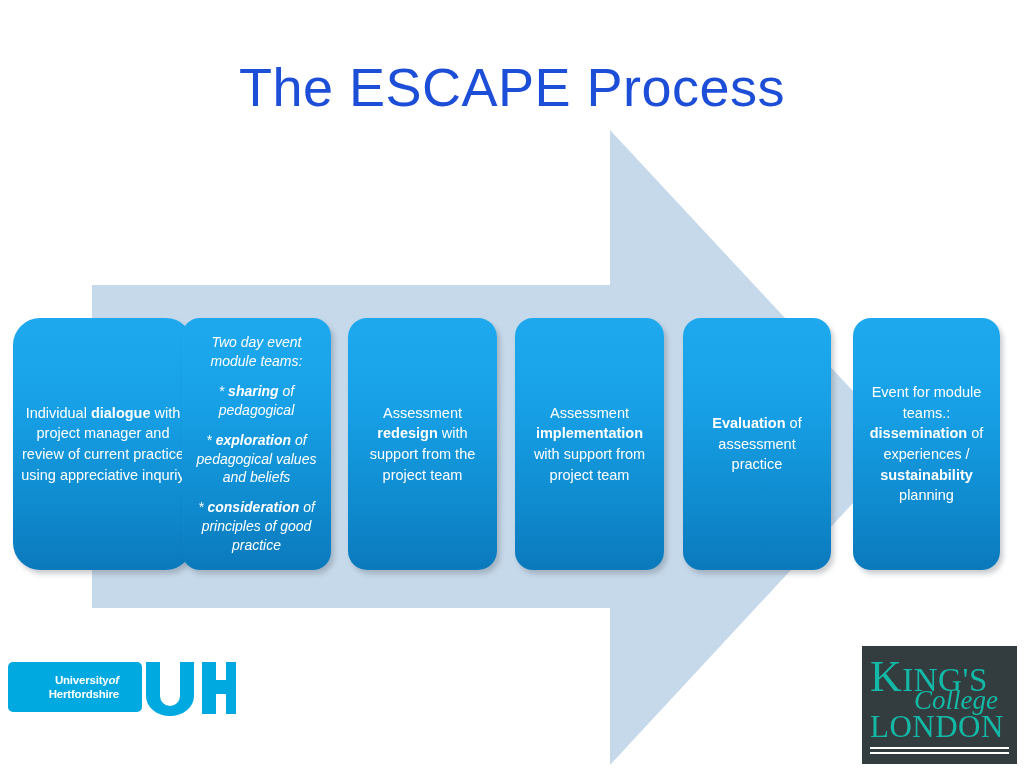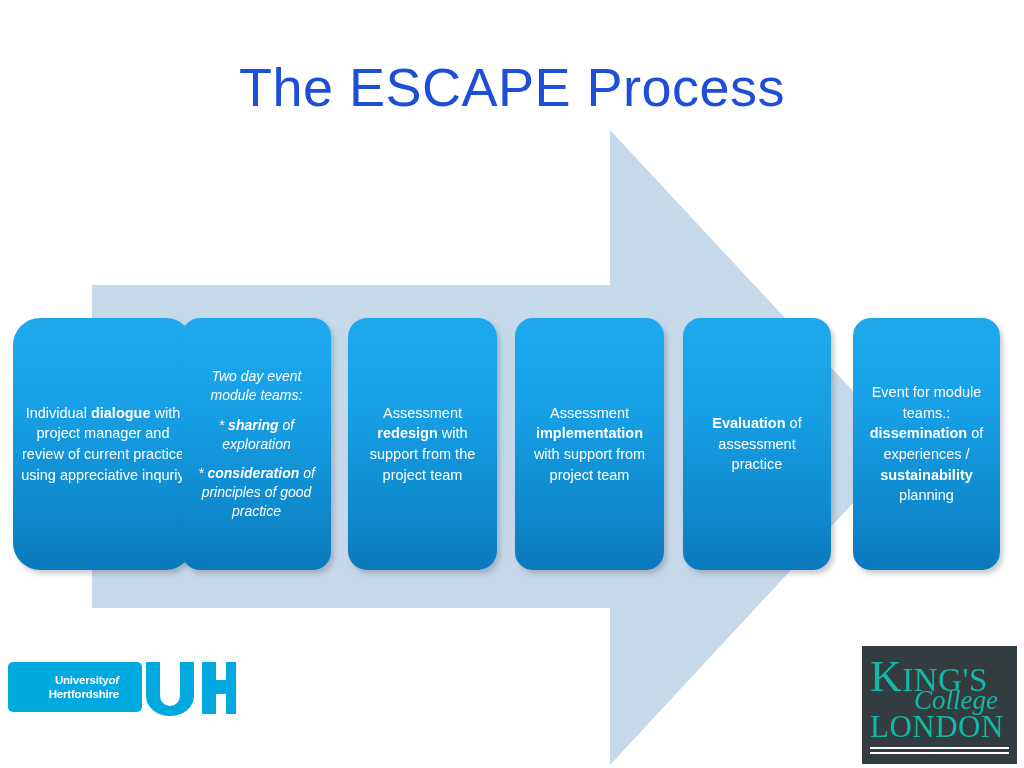--- a/index.html
+++ b/index.html
@@ -170,21 +170,22 @@
 </svg>
 
 <div id="slide-title">The ESCAPE Process</div>
 
 <div class="stage-box" id="stage-box-0">
   <p><span>Individual </span><b>dialogue</b><span> with project manager and review of current practice using appreciative inquriy</span></p>
 </div>
 
 <div class="stage-box" id="stage-box-1">
   <p><span>Two day event module teams:</span></p>
-  <p><span>* </span><b>sharing</b><span> of exploration</span></p>
+  <p><span>* </span><b>sharing</b><span> of pedagogical</span></p>
+  <p><span>* </span><b>exploration</b><span> of pedagogical values and beliefs</span></p>
   <p><span>* </span><b>consideration</b><span> of principles of good practice</span></p>
 </div>
 
 <div class="stage-box" id="stage-box-2">
   <p><span>Assessment </span><b>redesign</b><span> with support from the project team</span></p>
 </div>
 
 <div class="stage-box" id="stage-box-3">
   <p><span>Assessment </span><b>implementation</b><span> with support from project team</span></p>
 </div>

